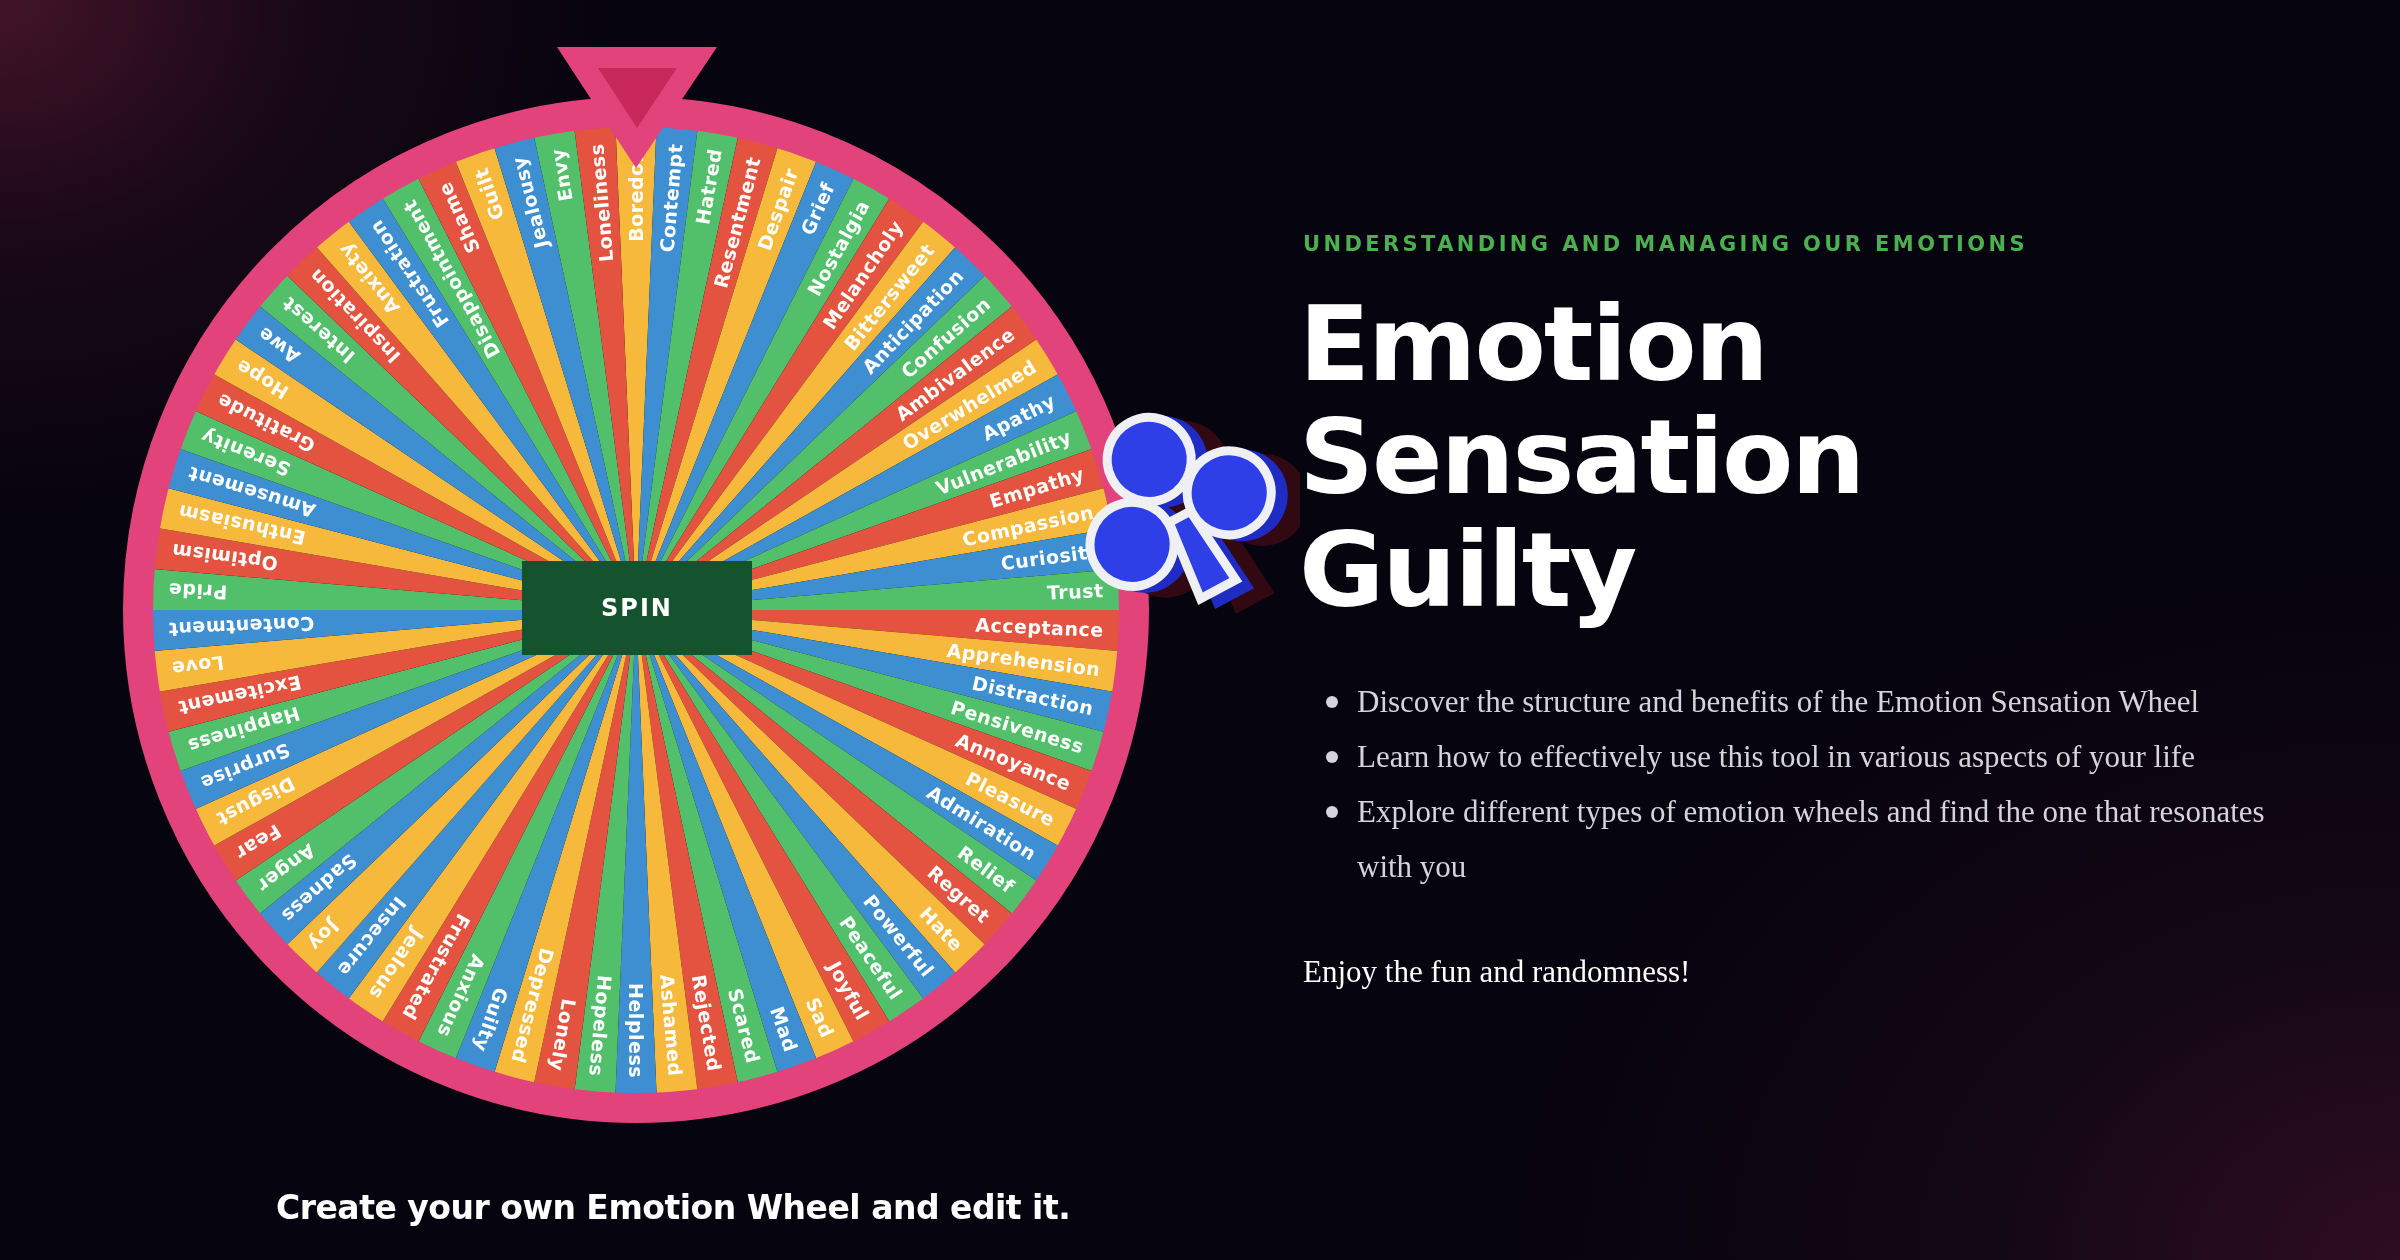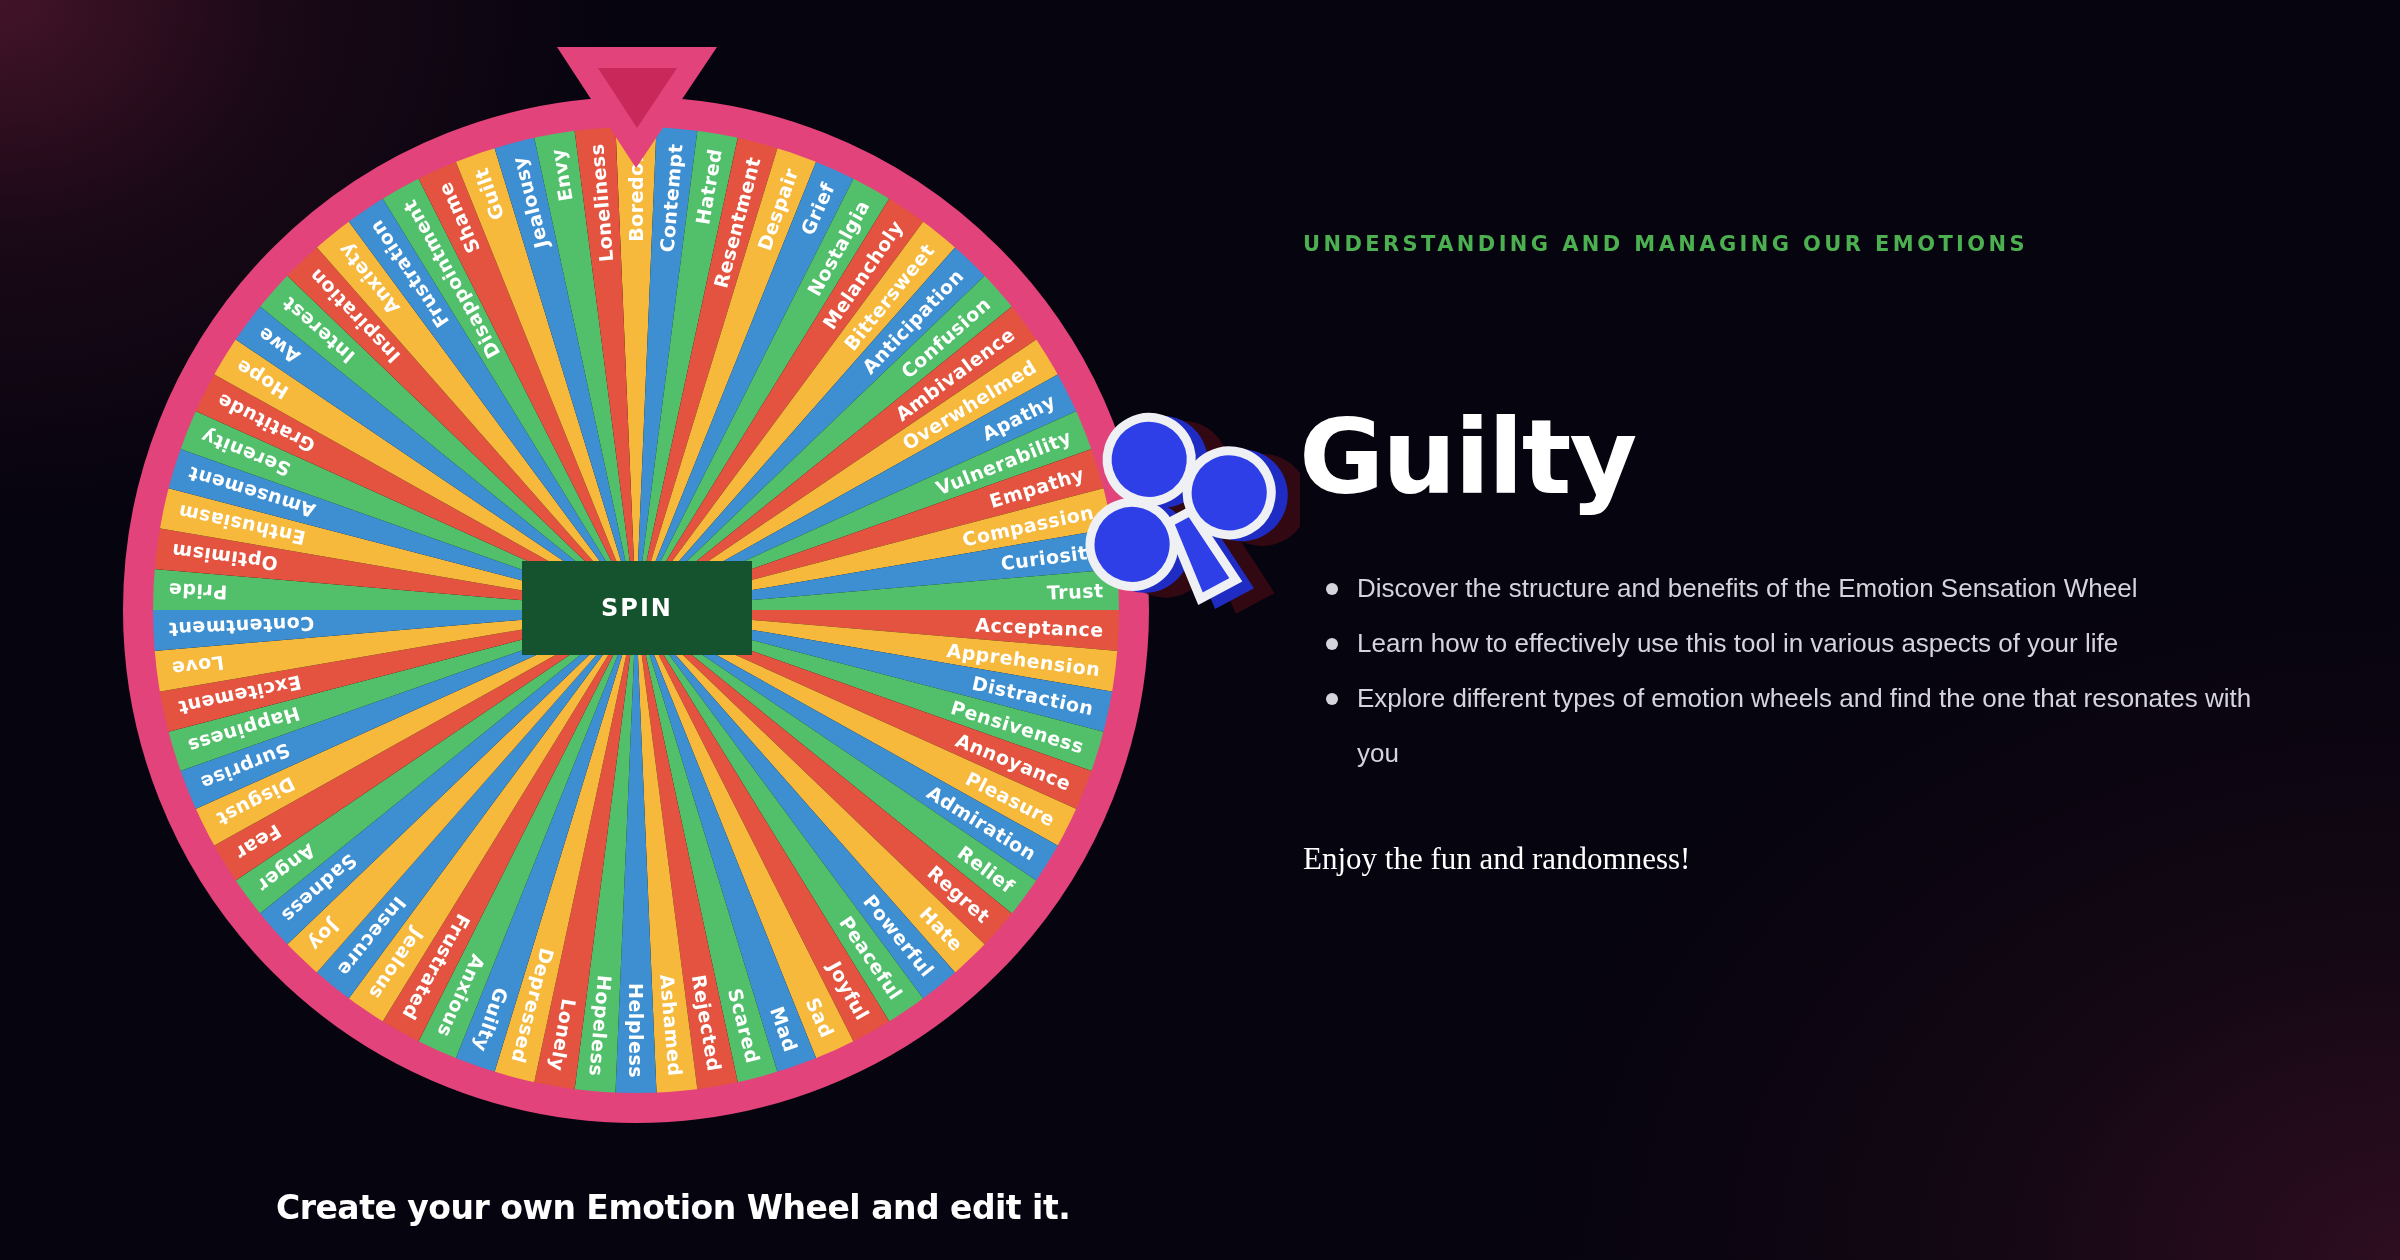--- a/index.html
+++ b/index.html
@@ -26,21 +26,21 @@
     color: #4caf50; font-family: "DejaVu Sans", sans-serif; font-weight: bold;
     font-size: 21px; letter-spacing: 3.4px; margin: 0; line-height: 36px;
   }
   .title {
     color: #ffffff; font-family: "DejaVu Sans", sans-serif; font-weight: bold;
     font-size: 104px; line-height: 113px; margin: 26px 0 0 -4px; letter-spacing: -2px;
   }
   .bullets { list-style: none; margin: 47px 0 0 0; padding: 0; width: 980px; }
   .bullets li {
     position: relative; padding-left: 54px; color: #d5d4dc;
-    font-family: Liberation Sans, sans-serif; font-size: 26px; line-height: 55px;
+    font-family: Liberation Serif, serif; font-size: 31px; line-height: 55px;
   }
   .bullets li .dot {
     position: absolute; left: 23px; top: 22px; width: 12px; height: 12px; border-radius: 50%;
     background: #d5d4dc;
   }
   .enjoy {
     color: #ffffff; font-family: Liberation Serif, serif; font-size: 31px; line-height: 55px;
     margin: 50px 0 0 0;
   }
   .footer-cta {
@@ -232,21 +232,21 @@
       <circle cx="-55" cy="12" r="42" fill="#2f3fe8" stroke="#eef0f4"></circle>
       <circle cx="55" cy="12" r="42" fill="#2f3fe8" stroke="#eef0f4"></circle>
       <polygon points="-12,10 12,10 20,92 -20,92" fill="#2f3fe8" stroke="#eef0f4"></polygon>
     </g>
   </g>
 </svg>
 
 <div class="content">
   <p class="eyebrow" style="color: rgb(76, 175, 80);">UNDERSTANDING AND MANAGING OUR EMOTIONS</p>
   <h1 class="title">
-    <br>
+    <span>Emotion Sensation</span><br>
     <span>Guilty</span>
   </h1>
   <ul class="bullets">
     <li><span class="dot"></span><span>Discover the structure and benefits of the Emotion Sensation Wheel</span></li>
     <li><span class="dot"></span><span>Learn how to effectively use this tool in various aspects of your life</span></li>
     <li><span class="dot"></span><span>Explore different types of emotion wheels and find the one that resonates with you</span></li>
   </ul>
   <p class="enjoy">Enjoy the fun and randomness!</p>
 </div>
 

